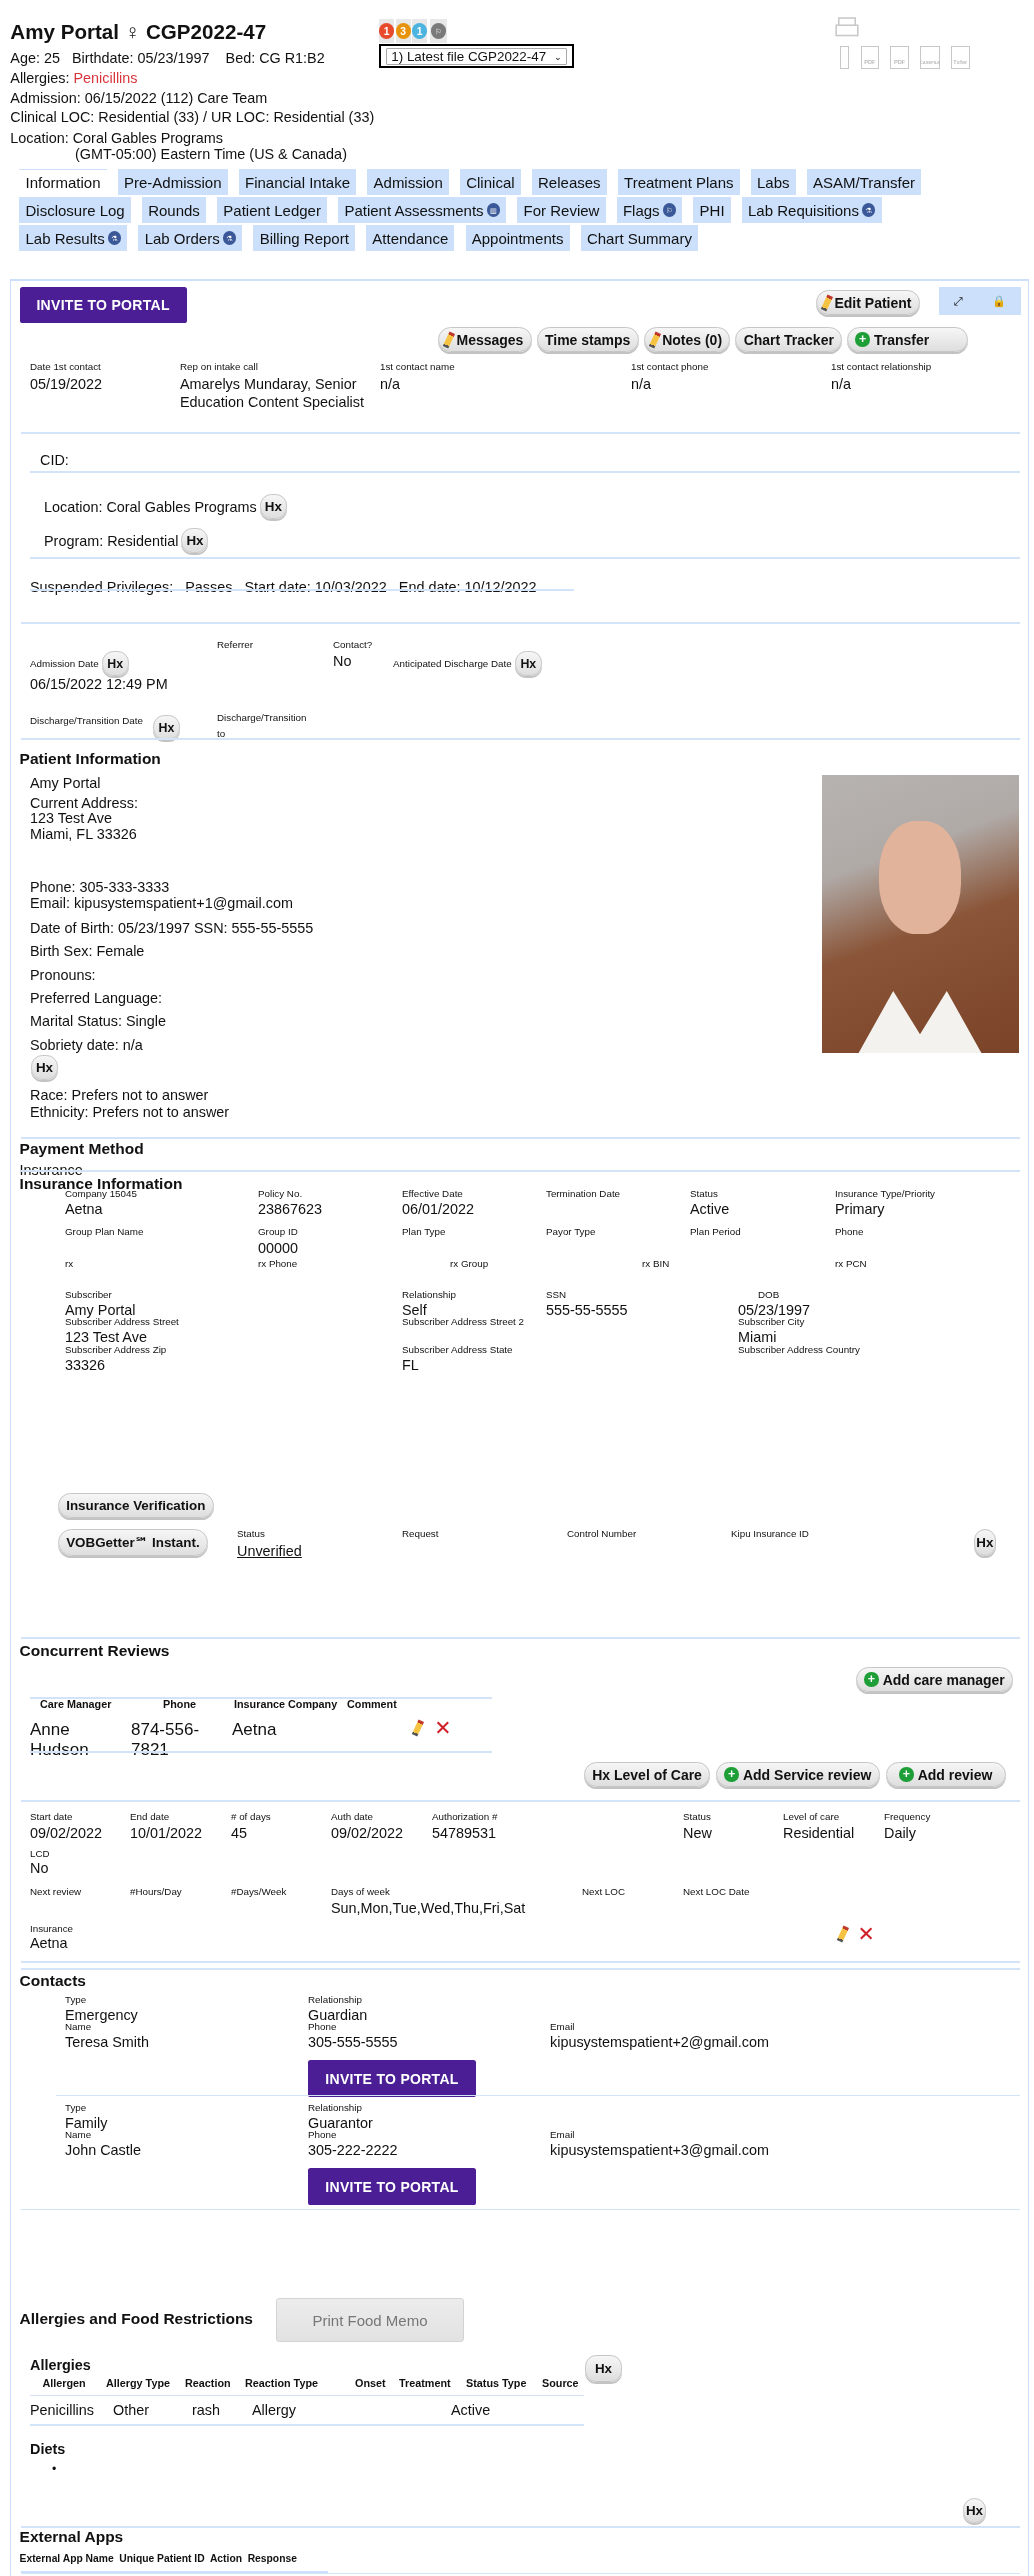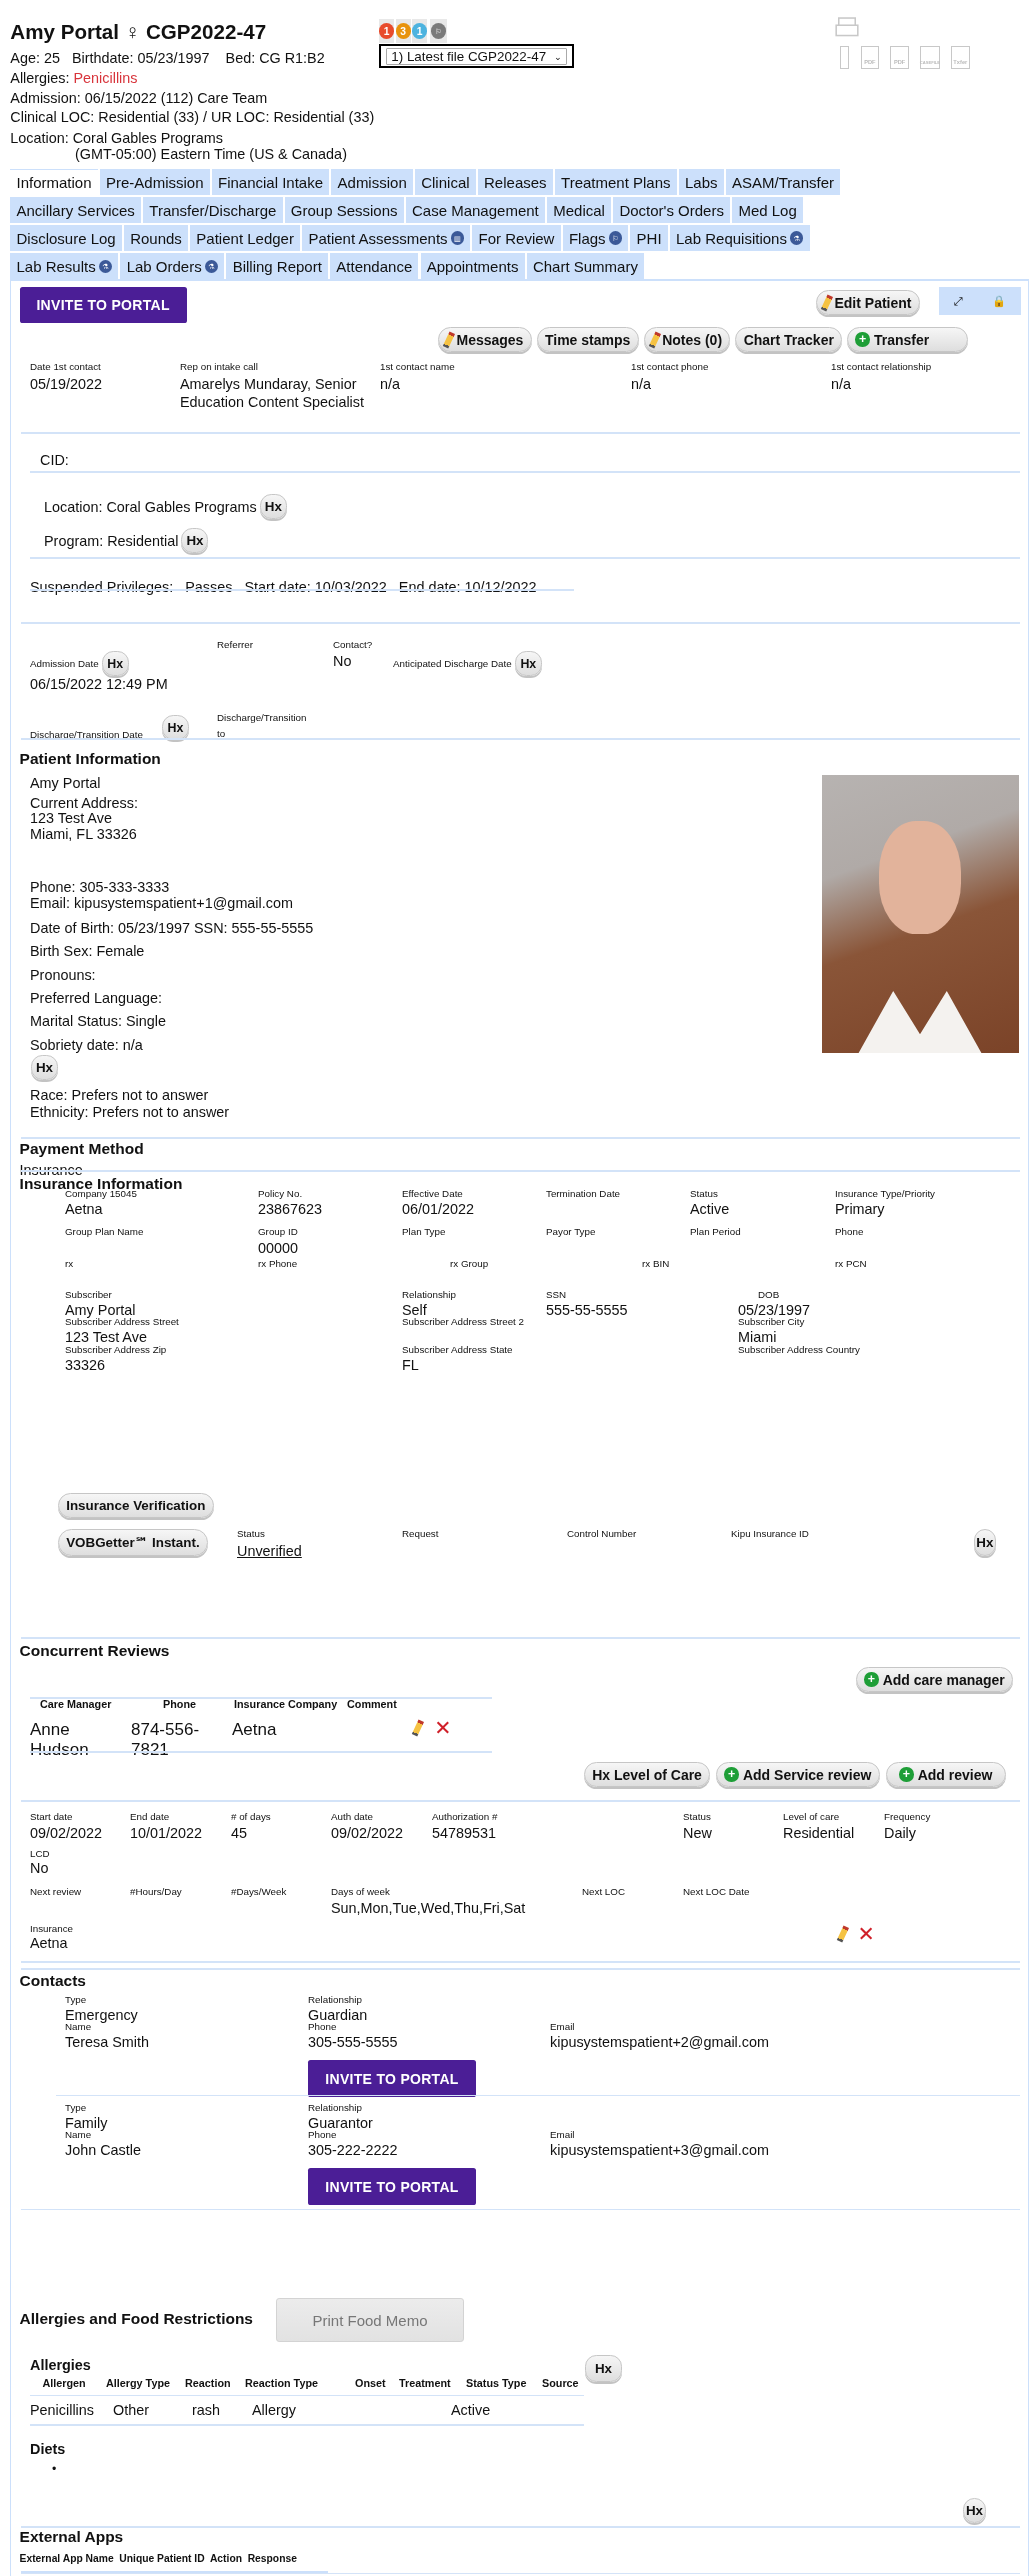--- a/index.html
+++ b/index.html
@@ -18,21 +18,21 @@
   .badge-cell { background: #e8e8e8; height: 24px; display: flex; align-items: center; justify-content: center; }
   .dot { width: 15.5px; height: 15.5px; border-radius: 50%; color: #fff; font-weight: bold; font-size: 10.3px; display: flex; align-items: center; justify-content: center; }
   .file-select { left: 379px; top: 44px; width: 195px; height: 24px; border: 2.1px solid #000; background: #fff; font-size: 13.4px; padding: 1.5px 5.2px; display: flex; justify-content: space-between; align-items: center; }
   .file-select .inner { border: 0.5px solid #aaa; width: 100%; height: 100%; display: flex; align-items: center; justify-content: space-between; padding: 0 4.1px; border-radius: 1px;}
   .toolicons { top: 46px; display: flex; gap: 11.3px; }
   .ticon { width: 18.5px; height: 23px; border: 1.5px solid #c8c8c8; color: #bbb; font-size: 5.7px; font-weight: bold; display: flex; align-items: flex-end; justify-content: center; padding-bottom: 3.1px; background: #fff; }
   .printer { left: 835px; top: 16.5px; width: 24px; height: 20.6px; }
   
   .tabs { left: 10.3px; top: 169px; width: 1020px; }
   .tabrow { display: flex; gap: 2.1px; margin-bottom: 2.1px; height: 26px; }
-  .tab { background: #cce0fb; height: 26px; padding: 0 6.2px; display: flex; align-items: center; font-size: 15px; white-space: nowrap; }
+  .tab { background: #cce0fb; height: 26px; padding: 0 6.2px; display: flex; align-items: center; font-size: 15px; white-space: nowrap; margin-left: 9px; }
   .tab.active { background: #fff; border-top: 1px solid #cce0fb; }
   .tab .ticonbadge { width: 13.4px; height: 13.4px; border-radius: 50%; background: #3b5998; color: #fff; font-size: 7.2px; margin-left: 3.1px; display: inline-flex; align-items: center; justify-content: center; }
   .panel { left: 10.3px; top: 279px; width: 1019px; height: 2436px; border: 1.5px solid #cce0fb; border-top: 2.1px solid #cce0fb; }
   
   .btn-purple { background: #4b1e96; color: #fff; font-weight: bold; font-size: 14px; border-radius: 2.6px; display: flex; align-items: center; justify-content: center; letter-spacing: 0.3px; }
   .pill { background: linear-gradient(#f6f6f6, #dedede); border: 1px solid #c6c6c6; border-radius: 13.4px; box-shadow: 0 2.1px 0 #c3c3c3; font-weight: bold; font-size: 14px; display: flex; align-items: center; justify-content: center; gap: 4.1px; white-space: nowrap; padding: 0 7.2px; }
   .hx { width: 27px; height: 25px; border-radius: 11.3px; padding: 0; font-size: 13.4px; }
   .pencil { width: 6.2px; height: 15.5px; background: linear-gradient(180deg, #c0392b 0 20%, #f5c242 20% 85%, #555 85%); transform: rotate(25deg); display: inline-block; }
   .plus { width: 14.4px; height: 14.4px; border-radius: 50%; background: #1e9e37; color: #fff; font-weight: bold; font-size: 12.4px; display: inline-flex; align-items: center; justify-content: center; line-height: 1; }
   .xmark { color: #d0202a; font-weight: bold; font-size: 20.6px; }
@@ -106,29 +106,20 @@
     <div class="tab">Pre-Admission</div>
     <div class="tab">Financial Intake</div>
     <div class="tab">Admission</div>
     <div class="tab">Clinical</div>
     <div class="tab">Releases</div>
     <div class="tab">Treatment Plans</div>
     <div class="tab">Labs</div>
     <div class="tab">ASAM/Transfer</div>
   </div>
   <div class="tabrow">
-    <div class="tab">Ancillary Services</div>
-    <div class="tab">Transfer/Discharge</div>
-    <div class="tab">Group Sessions</div>
-    <div class="tab">Case Management</div>
-    <div class="tab">Medical</div>
-    <div class="tab">Doctor's Orders</div>
-    <div class="tab">Med Log</div>
-  </div>
-  <div class="tabrow">
     <div class="tab">Disclosure Log</div>
     <div class="tab">Rounds</div>
     <div class="tab">Patient Ledger</div>
     <div class="tab">
         <span>Patient Assessments</span>
         <span class="ticonbadge">▥</span>
       </div>
     <div class="tab">For Review</div>
     <div class="tab">
         <span>Flags</span>
@@ -216,21 +207,21 @@
     <span class="pill hx" style="font-size:12.4px">Hx</span>
   </div>
 <div class="abs lbl" style="left:217px;top:639px">Referrer</div>
 <div class="abs lbl" style="left:333px;top:639px">Contact?</div>
 <div class="abs val" style="left:333px;top:653px">No</div>
 <div class="abs lbl" style="left:393px;top:651px;display:flex;align-items:center;gap:3.1px">
     <span>Anticipated Discharge Date</span>
     <span class="pill hx" style="font-size:12.4px">Hx</span>
   </div>
 <div class="abs val" style="left:30px;top:676px">06/15/2022 12:49 PM</div>
-<div class="abs lbl" style="left:30px;top:715px;display:flex;align-items:flex-end;gap:19px">
+<div class="abs lbl" style="left:30px;top:715px;display:flex;align-items:flex-start;gap:10px">
     <span>Discharge/Transition Date</span>
     <span class="pill hx" style="font-size:12.4px">Hx</span>
   </div>
 <div class="abs lbl" style="left:217px;top:710px;width:98px;line-height:16px">Discharge/Transition to</div>
 <div class="abs sep" style="left:20.6px;top:738px;width:999px"></div>
 
 <div class="abs h2" style="left:19.6px;top:750px">Patient Information</div>
 <div class="abs val" style="left:30px;top:776px;line-height:15.5px">
   <div>Amy Portal</div>
   <div style="margin-top:4.1px">Current Address:</div>

